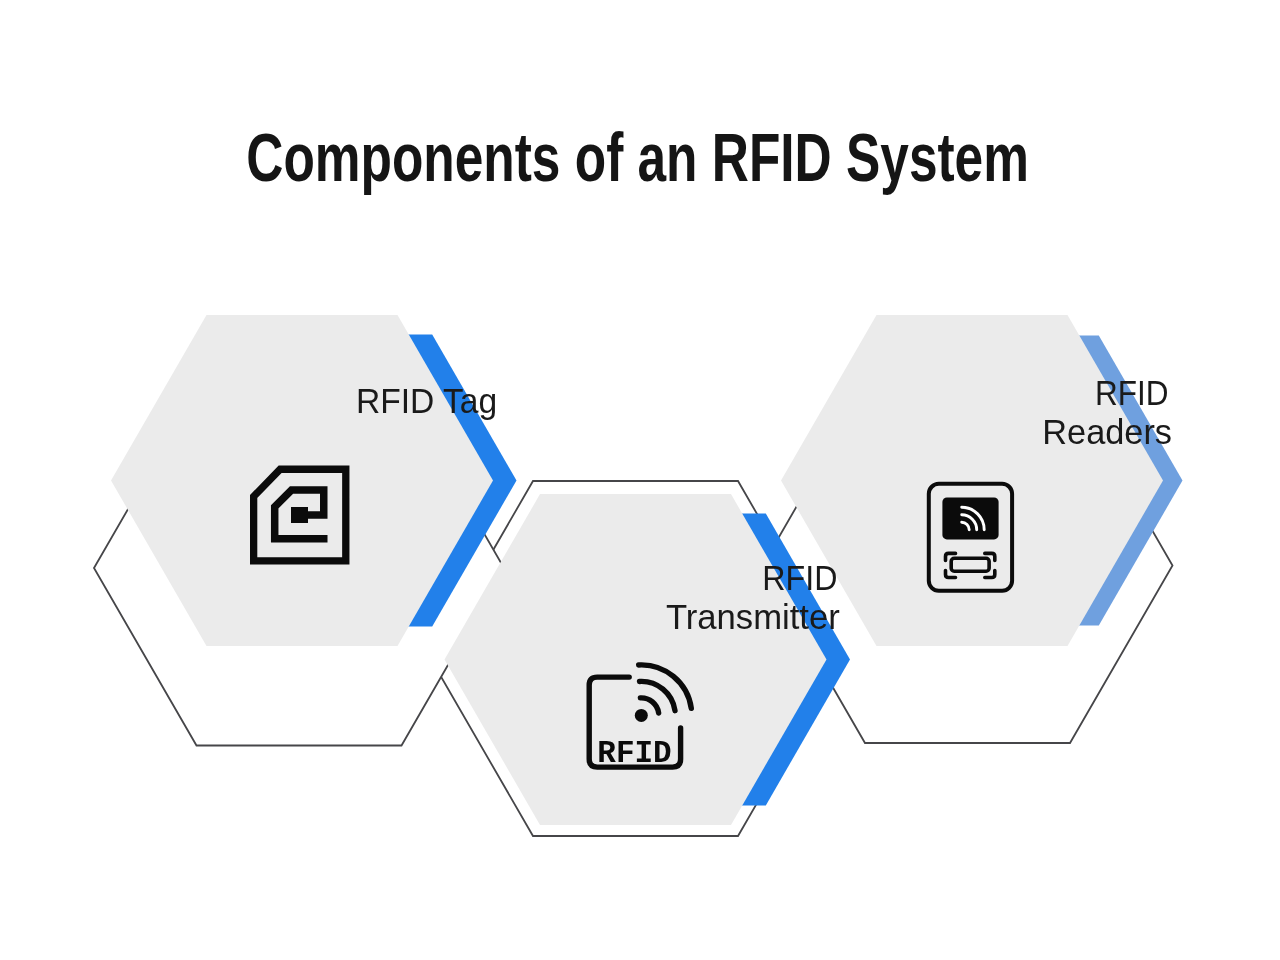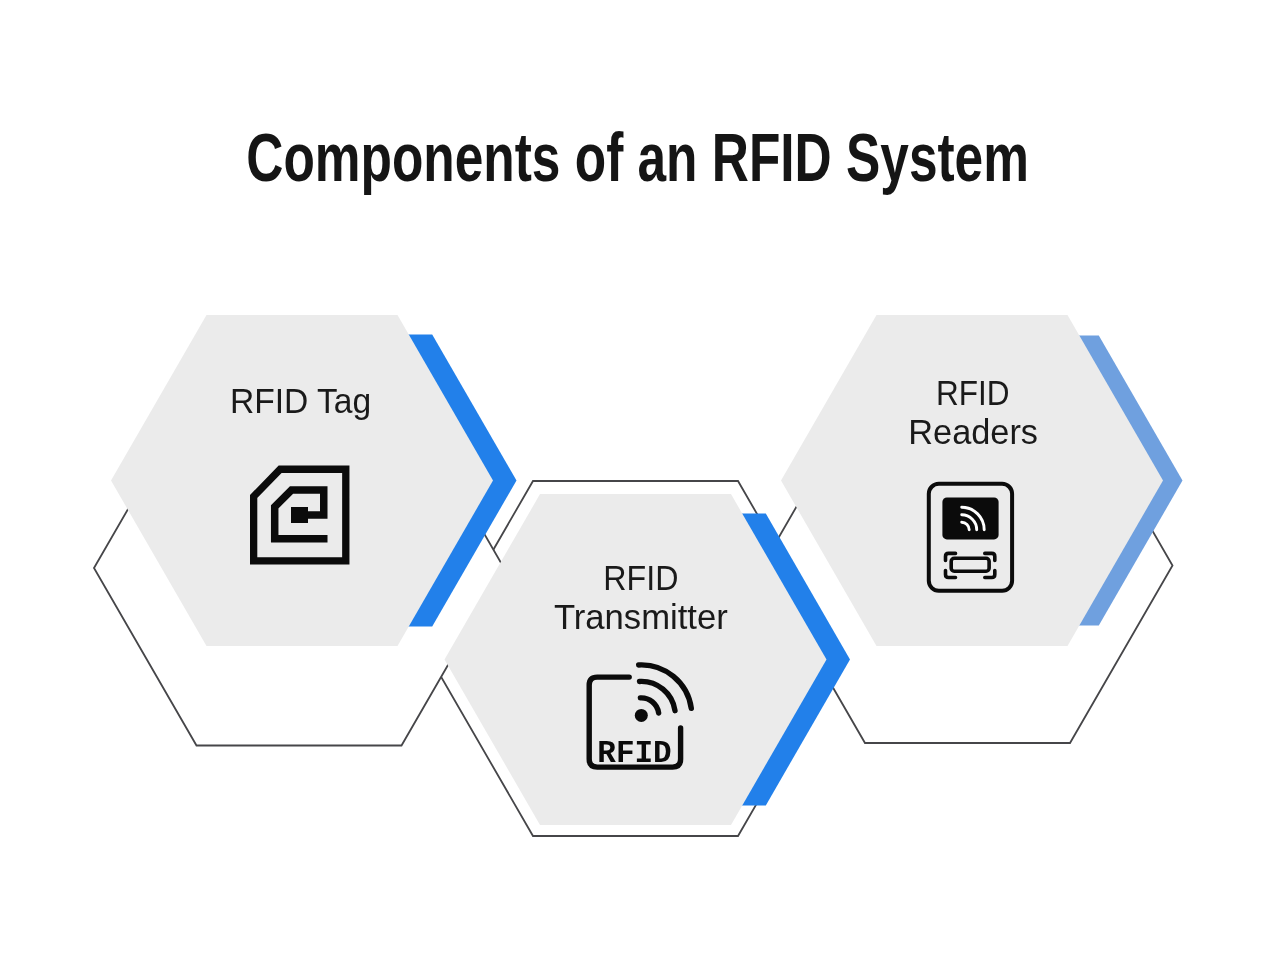--- a/index.html
+++ b/index.html
@@ -1,20 +1,20 @@
 <!DOCTYPE html>
 <html><head>
 <meta charset="utf-8">
 <style>
   html,body{margin:0;padding:0;width:1280px;height:960px;background:#ffffff;overflow:hidden;}
   body{font-family:"Liberation Sans", sans-serif;}
   .title{position:absolute;left:-2px;top:119px;width:1280px;text-align:center;
     font-size:68px;font-weight:bold;line-height:76px;color:#151515;white-space:nowrap;}
   .title span{display:inline-block;transform:scaleX(0.756);transform-origin:50% 50%;}
-  .lbl{position:absolute;text-align:center;color:#1a1a1a;font-size:35px;white-space:nowrap;}
+  .lbl{position:absolute;text-align:right;color:#1a1a1a;font-size:35px;white-space:nowrap;}
   .lbl span{display:inline-block;transform-origin:50% 50%;}
 </style>
 </head>
 <body>
 <svg width="1280" height="960" viewBox="0 0 1280 960" style="position:absolute;left:0;top:0;">
 
   <g fill="#ffffff" stroke="#464649" stroke-width="1.8">
     <polygon points="430.5,658.5 533.0,481.0 738.0,481.0 840.5,658.5 738.0,836.0 533.0,836.0"></polygon>
     <polygon points="94.0,568.0 196.5,390.5 401.5,390.5 504.0,568.0 401.5,745.5 196.5,745.5"></polygon>
     <polygon points="762.5,565.5 865.0,388.0 1070.0,388.0 1172.5,565.5 1070.0,743.0 865.0,743.0"></polygon>

